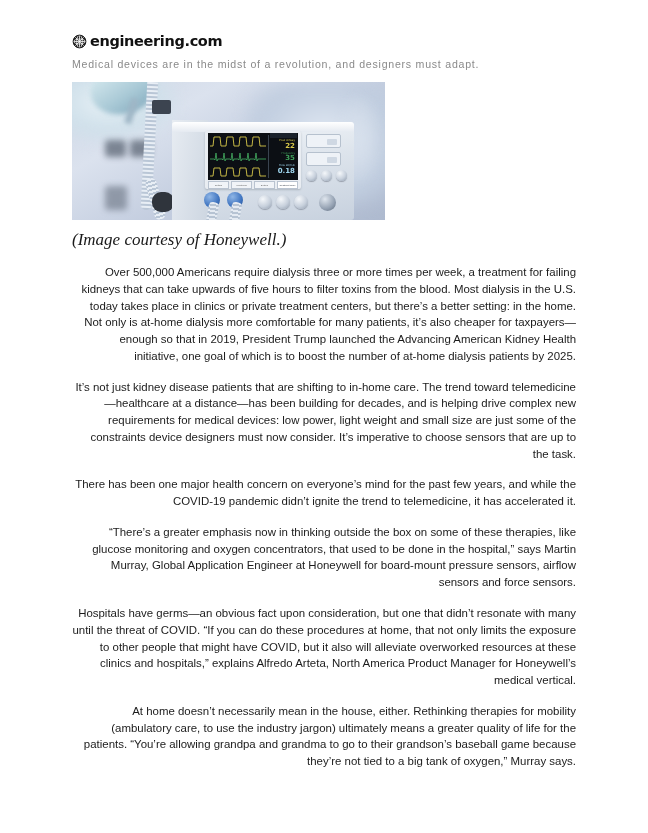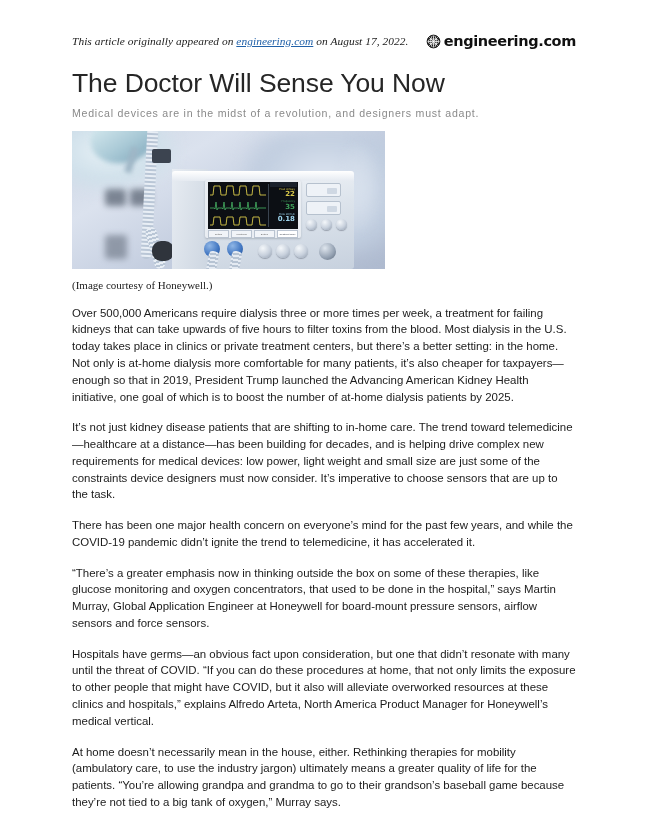--- a/index.html
+++ b/index.html
@@ -235,70 +235,69 @@
   }
   .photo .hose-1 { left: 135px; transform: rotate(10deg); }
   .photo .hose-2 { left: 158px; transform: rotate(10deg); }
   .photo .bg-right-blob {
     position: absolute; right: 6px; top: 14px; width: 40px; height: 86px;
     background: radial-gradient(ellipse at 50% 50%, #d7e0ec 0%, rgba(180,195,214,0) 80%);
     filter: blur(4px);
   }
   .caption {
     font-family: "Liberation Serif", serif;
-    font-size: 11px;
+    font-style: italic;
+    font-size: 17px;
     color: #1a1a1a;
     margin: 10px 0 0 0;
   }
 
   
   p.body {
     font-family: "Liberation Sans", sans-serif;
     font-size: 11.45px;
     line-height: 1.465;
     color: #1b1b1b;
     margin: 14px 0 0 0;
-    text-align: left;
+    text-align: right;
   }
   h2.section {
     font-family: "Liberation Sans", sans-serif;
     font-weight: normal;
     font-size: 16.2px;
     color: #5a86bf;
     margin: 20px 0 1px 0;
     letter-spacing: 0.05px;
   }
   h2.section + p.body { }
 </style>
 </head>
 <body>
 
 <div class="page">
   <div class="content">
 
     <div class="source-row">
-      <div class="source-text"><span>This article originally appeared on </span><a class="src-link" href="#">engineering.com</a><span> on August 17, 2022.</span></div>
       <div class="brand">
         <svg class="brand-logo" viewBox="0 0 24 24">
           <circle cx="12" cy="12" r="10.2" fill="#1a1a1a"></circle>
           <g fill="none" stroke="#ffffff" stroke-width="1.25">
             <ellipse cx="12" cy="12" rx="4.4" ry="10.2"></ellipse>
             <ellipse cx="12" cy="12" rx="9.2" ry="4.0"></ellipse>
             <line x1="2" y1="12" x2="22" y2="12"></line>
             <line x1="12" y1="2" x2="12" y2="22"></line>
             <line x1="4.5" y1="4.5" x2="19.5" y2="19.5"></line>
             <line x1="19.5" y1="4.5" x2="4.5" y2="19.5"></line>
           </g>
           <circle cx="12" cy="12" r="10.2" fill="none" stroke="#1a1a1a" stroke-width="1.6"></circle>
         </svg>
         <span class="brand-name">engineering.com</span>
       </div>
     </div>
 
-    <h1 class="title">The Doctor Will Sense You Now</h1>
     <p class="subtitle">Medical devices are in the midst of a revolution, and designers must adapt.</p>
 
     <figure class="figure">
       <div class="photo">
         <div class="bg-blur-1"></div>
         <div class="bg-blur-2"></div>
         <div class="bg-right-blob"></div>
         <div class="lamp"></div>
         <div class="lamp-arm"></div>
         <div class="wall-panel-a"></div>

